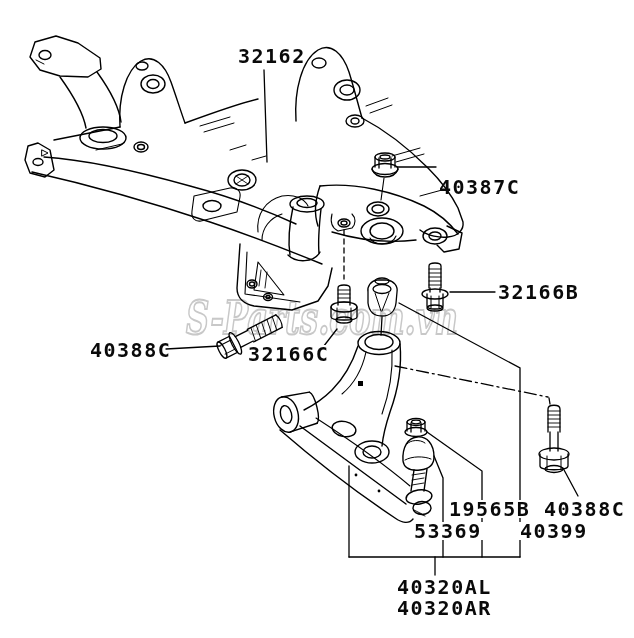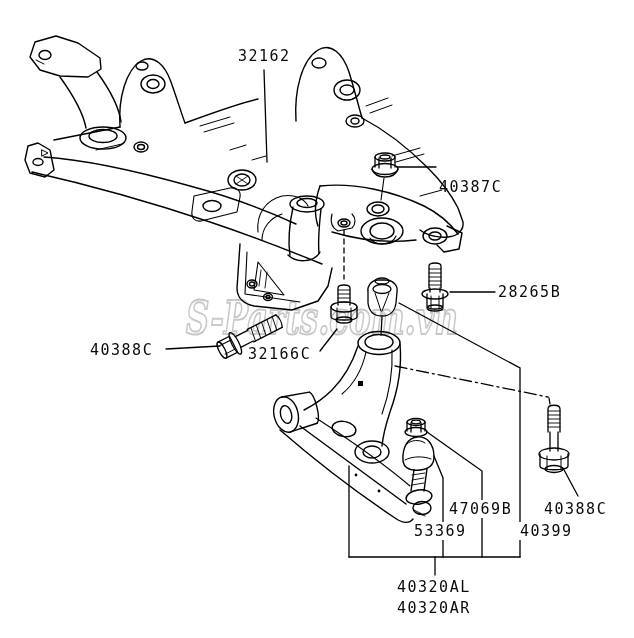--- a/index.html
+++ b/index.html
@@ -8,22 +8,22 @@
     width:634px;height:638px;
     background:#ffffff;
     overflow:hidden;
     font-family:"DejaVu Sans Mono","Liberation Mono",monospace;
   }
   #drawing{position:absolute;left:0;top:0;z-index:2;}
   .callout{
     position:absolute;
     z-index:3;
     font-family:"DejaVu Sans Mono","Liberation Mono",monospace;
-    font-size:15px;
-    font-weight:normal;
+    font-size:20px;
+    font-weight:bold;
     letter-spacing:1.5px;
     color:#0a0a0a;
     background:#ffffff;
     padding:0 1px;
     line-height:18px;
     white-space:nowrap;
   }
 </style>
 </head>
 <body>
@@ -243,27 +243,27 @@
       <path d="M349,557 L520,557"></path>
       <path d="M435,557 L435,575"></path>
       <path d="M563,468 L578,496"></path>
     </g>
   </svg>
 
   <div class="callout" style="left:237px;top:47px;background:transparent;">32162</div>
 
   <div class="callout" style="left:438px;top:158px;background:transparent;margin-top:20px;">40387C</div>
 
-  <div class="callout" style="left:497px;top:283px;background:transparent;">28265B</div>
+  <div class="callout" style="left:497px;top:283px;background:transparent;">32166B</div>
 
   <div class="callout" style="left:89px;top:341px;background:transparent;">40388C</div>
 
   <div class="callout" style="left:247px;top:345px;text-align:center;">32166C</div>
 
-  <div class="callout" style="left:448px;top:500px;">47069B</div>
+  <div class="callout" style="left:448px;top:500px;">19565B</div>
 
   <div class="callout" style="left:543px;top:500px;">40388C</div>
 
   <div class="callout" style="left:413px;top:522px;">53369</div>
 
   <div class="callout" style="left:519px;top:522px;">40399</div>
 
   <div class="callout" style="left:396px;top:578px;background:transparent;text-align:right;">40320AL</div>
 
   <div class="callout" style="left:396px;top:599px;background:transparent;">40320AR</div>

